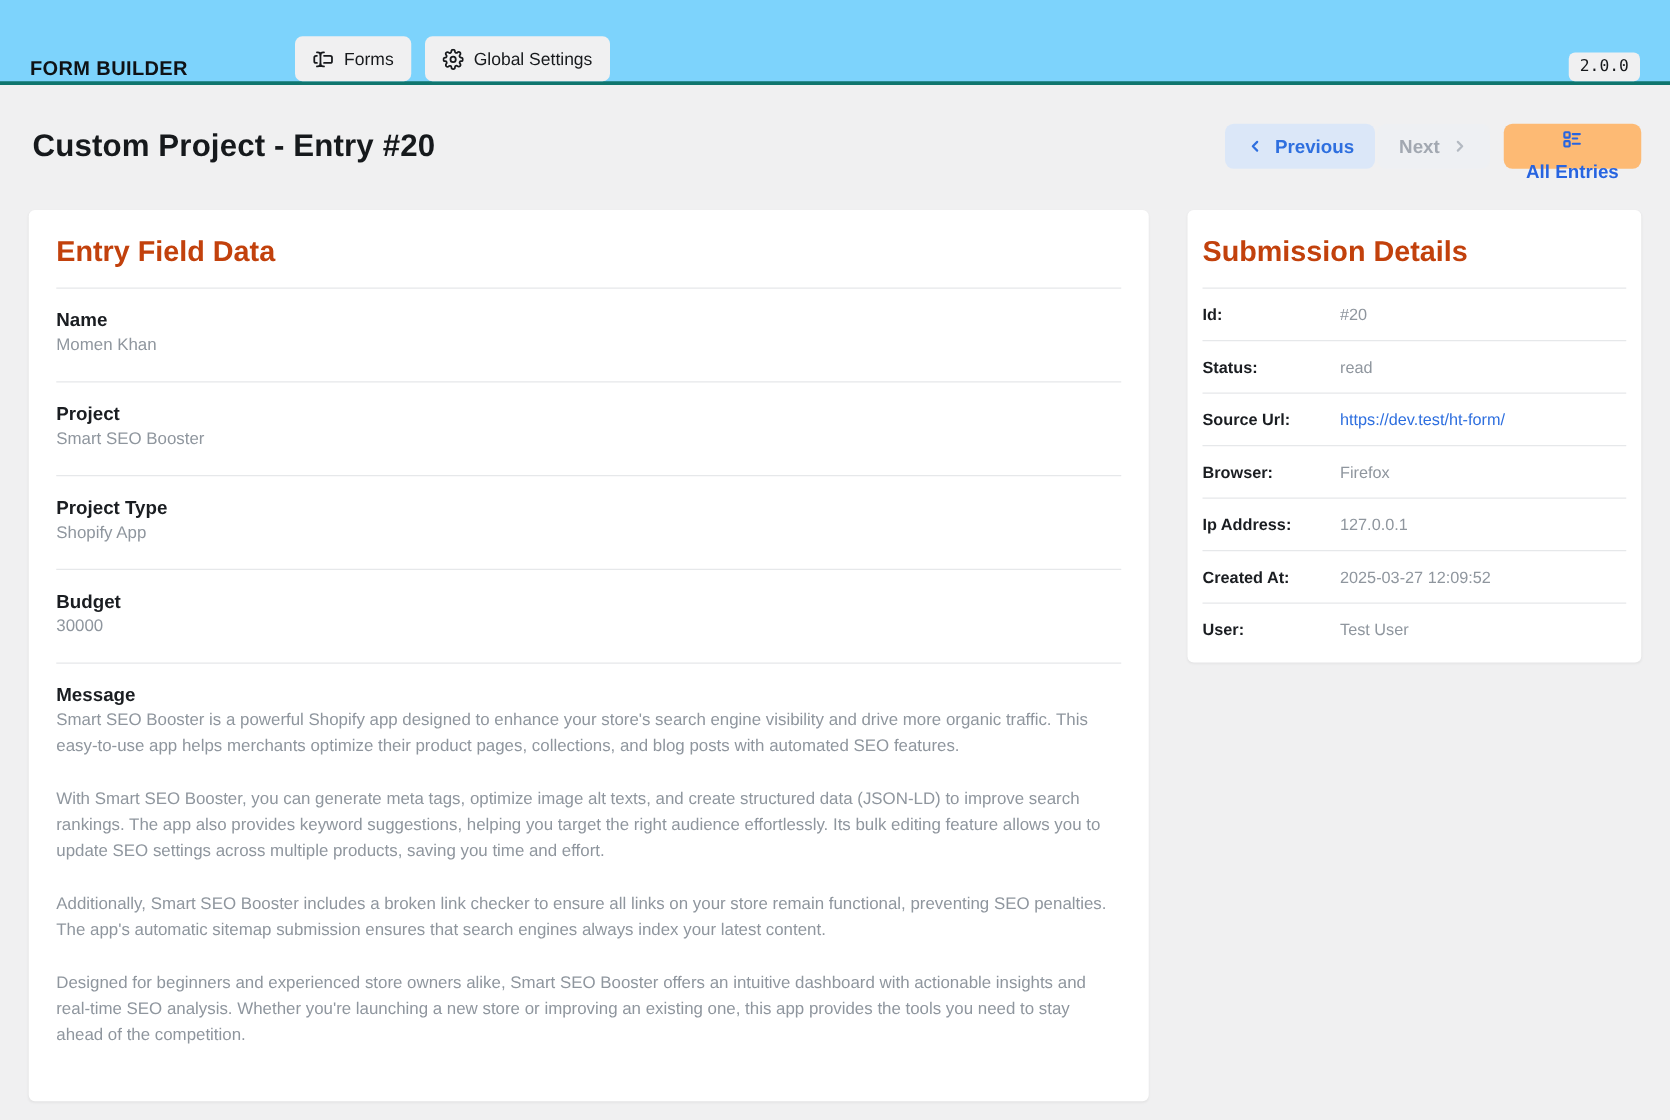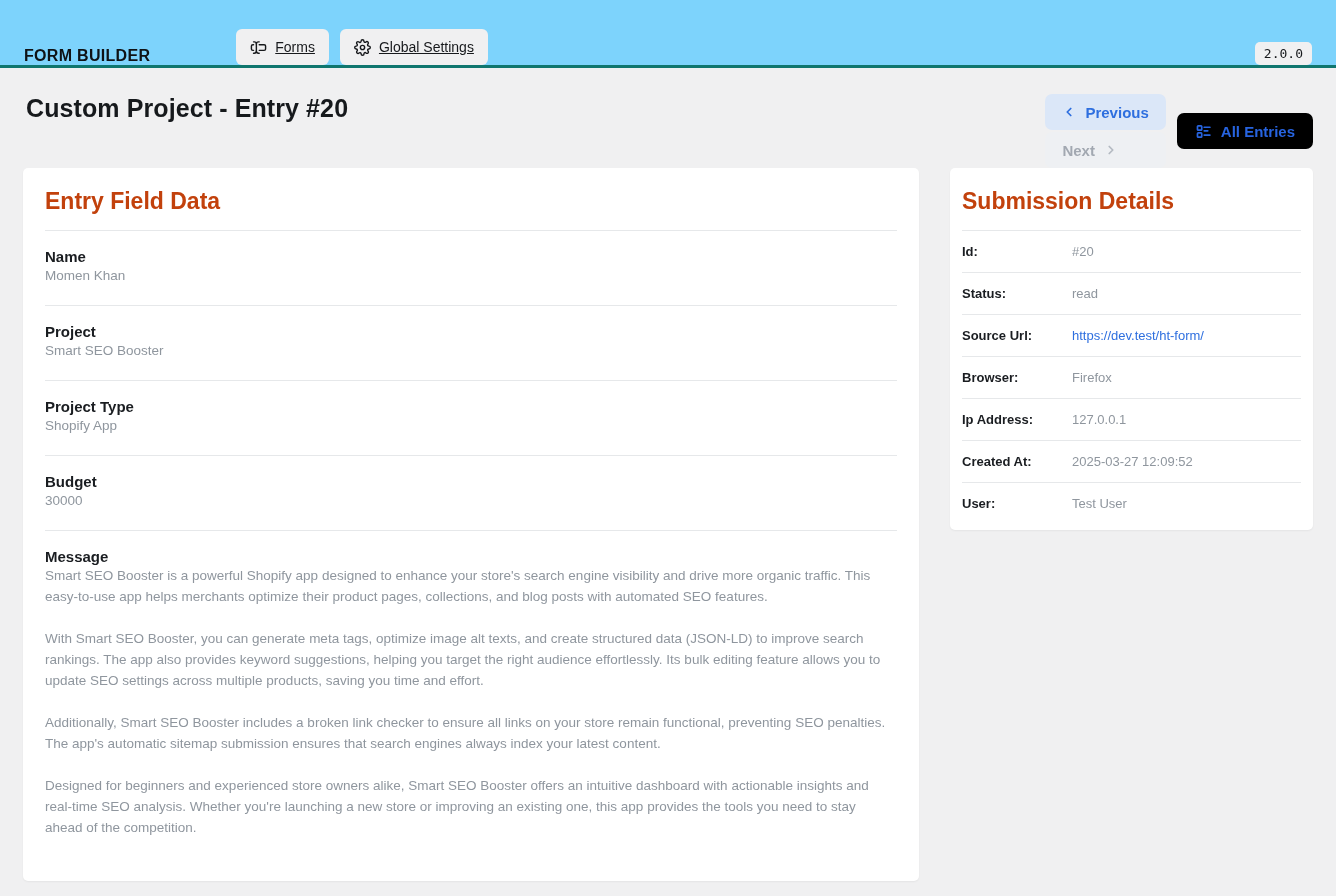--- a/index.html
+++ b/index.html
@@ -15,48 +15,48 @@
   .topbar {
     height:68px; background:#7dd3fc; border-bottom:3px solid #0f766e;
     display:flex; align-items:flex-end; padding:0 24px;
   }
   .brand { font-size:16px; font-weight:700; letter-spacing:.3px; color:#0f1215; }
   .topnav { display:flex; gap:11px; margin-left:86px; }
   .topnav-btn {
     display:flex; align-items:center; gap:8px;
     background:#f0f0f1; border:none; border-radius:6px;
     padding:0 14px; height:36px; font-size:14px; color:#17191c;
-    font-family:inherit; cursor:pointer;text-decoration:underline;
+    font-family:inherit; cursor:pointer;
   }
   .topnav-btn svg { width:17px; height:17px; stroke:#17191c; }
   .version {
     margin-left:auto; background:#f0f0f1; border-radius:5px;
     padding:4px 9px; font-family:"DejaVu Sans Mono","Liberation Mono",monospace;
     font-size:13px; color:#17191c;
   }
 
   
   .toolbar {
-    display:flex; align-items:flex-start;
+    display:flex; align-items:center;
     padding:0 23px; margin-top:26px; height:46px;gap:16px;
   }
   .page-title { font-size:25px; font-weight:700; color:#16191c; margin-left:3px; letter-spacing:.1px; }
   .toolbar-actions { margin-left:auto; display:flex; align-items:center; }
-  .nav-group { display:flex; gap:2px;flex-direction:column; }
+  .nav-group { display:flex; gap:2px; }
   .tb-btn {
     display:flex; align-items:center; gap:9px; height:36px;
     border:none; border-radius:7px; padding:0 17px;
     font-family:inherit; font-size:15px; font-weight:600; cursor:pointer;
   }
   .tb-btn svg { width:14px; height:14px; }
   .btn-prev { background:#dbe7f8; color:#2e6fdf; }
   .btn-prev svg { stroke:#2e6fdf; }
   .btn-next { background:#eef0f3; color:#a2a8b1; cursor:default; }
   .btn-next svg { stroke:#b4bac2; }
-  .btn-all { background:#000000; color:#2764e0; margin-left:11px; padding:14px 18px; }
+  .btn-all { background:#fdba74; color:#2764e0; margin-left:11px; padding:4px 18px;flex-direction:column; }
   .btn-all svg { width:17px; height:17px; stroke:#2764e0; }
 
   
   .main { display:flex; gap:31px; padding:0 23px; margin-top:28px; align-items:flex-start; }
   .card {
     background:#ffffff; border-radius:5px;
     box-shadow:0 1px 2px rgba(0,0,0,.05);
   }
   .entry-card { flex:0 0 896px; padding:20px 22px 24px; }
   .subm-card  { flex:0 0 363px; padding:20px 12px 6px; }

